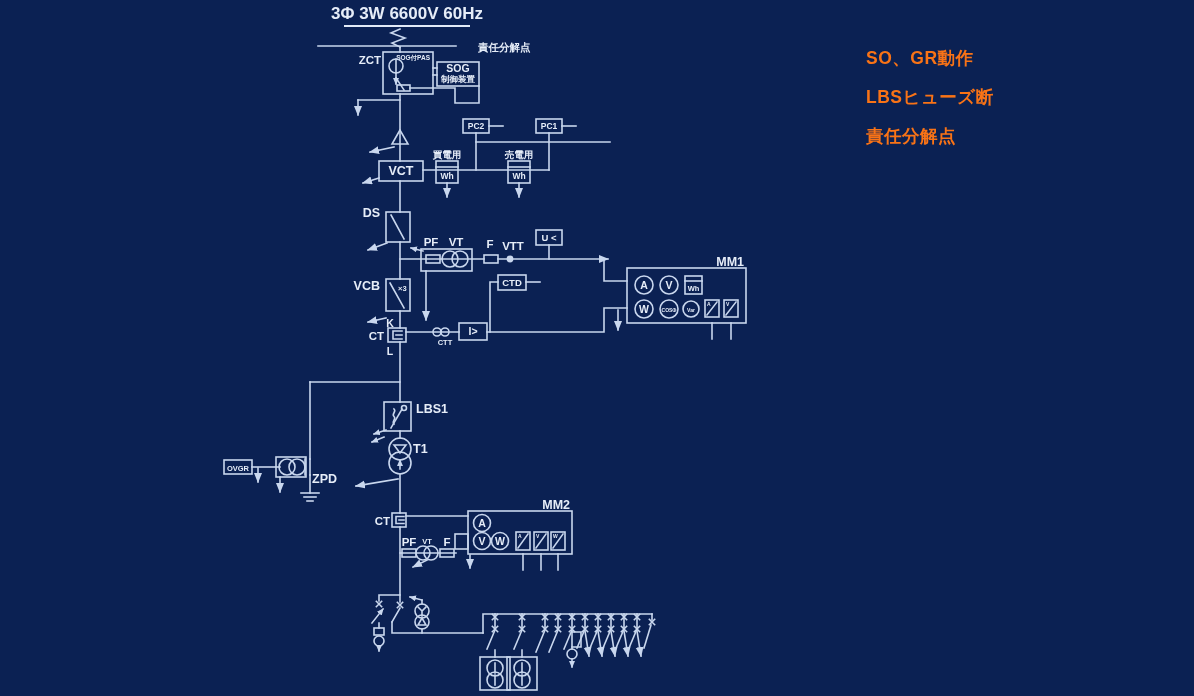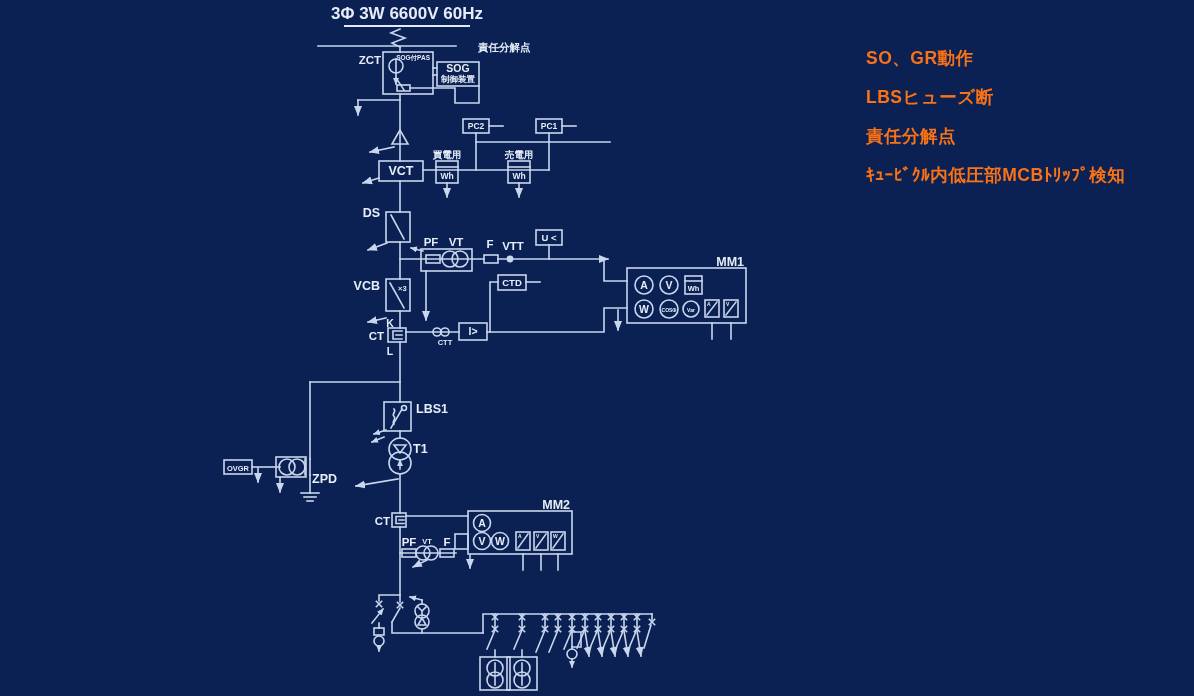--- a/index.html
+++ b/index.html
@@ -410,16 +410,15 @@
       <use href="#xt" x="652" y="622"></use>
       <line x1="651" y1="625" x2="644" y2="648" class="ln"></line>
     </g>
   </g>
 </svg>
 
 <div class="alarms">
   <div class="alarm">SO、GR動作</div>
   <div class="alarm">LBSヒューズ断</div>
   <div class="alarm">責任分解点</div>
-  <div class="alarm">ｷｭｰﾋﾞｸﾙ内低圧部MCBﾄﾘｯﾌﾟ検知</div>
 </div>
 
 </div>
 
 </body></html>

